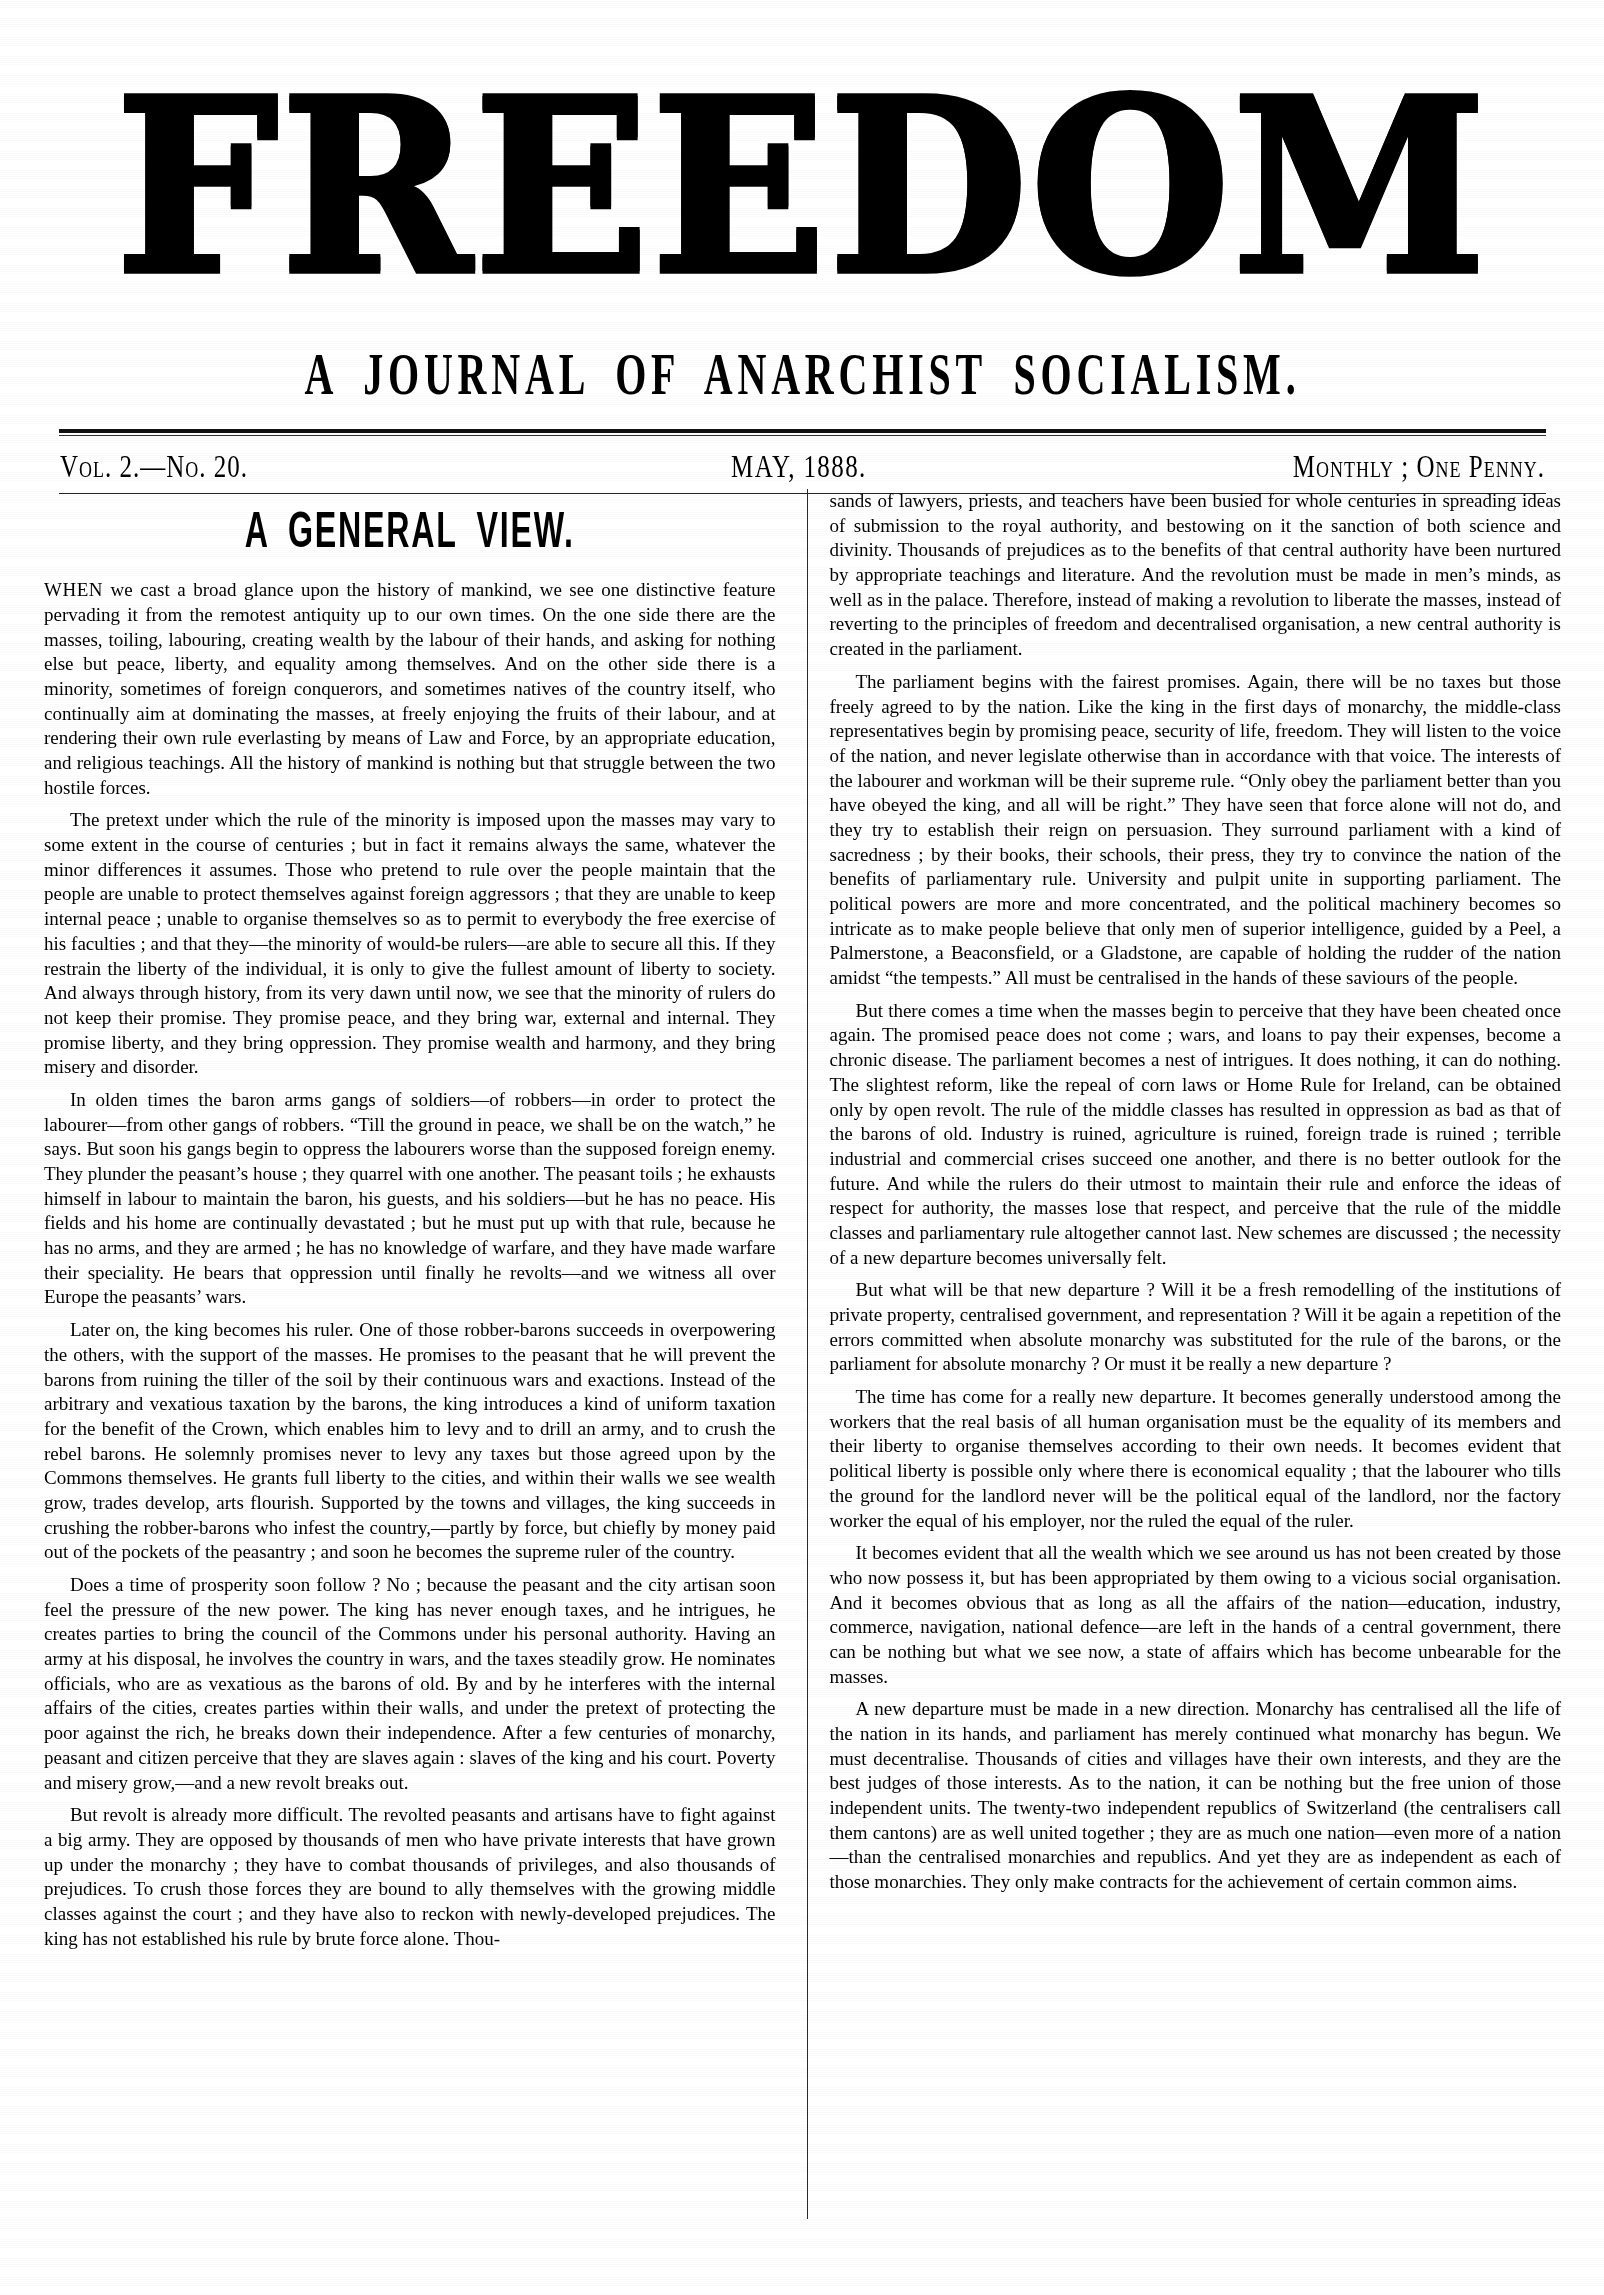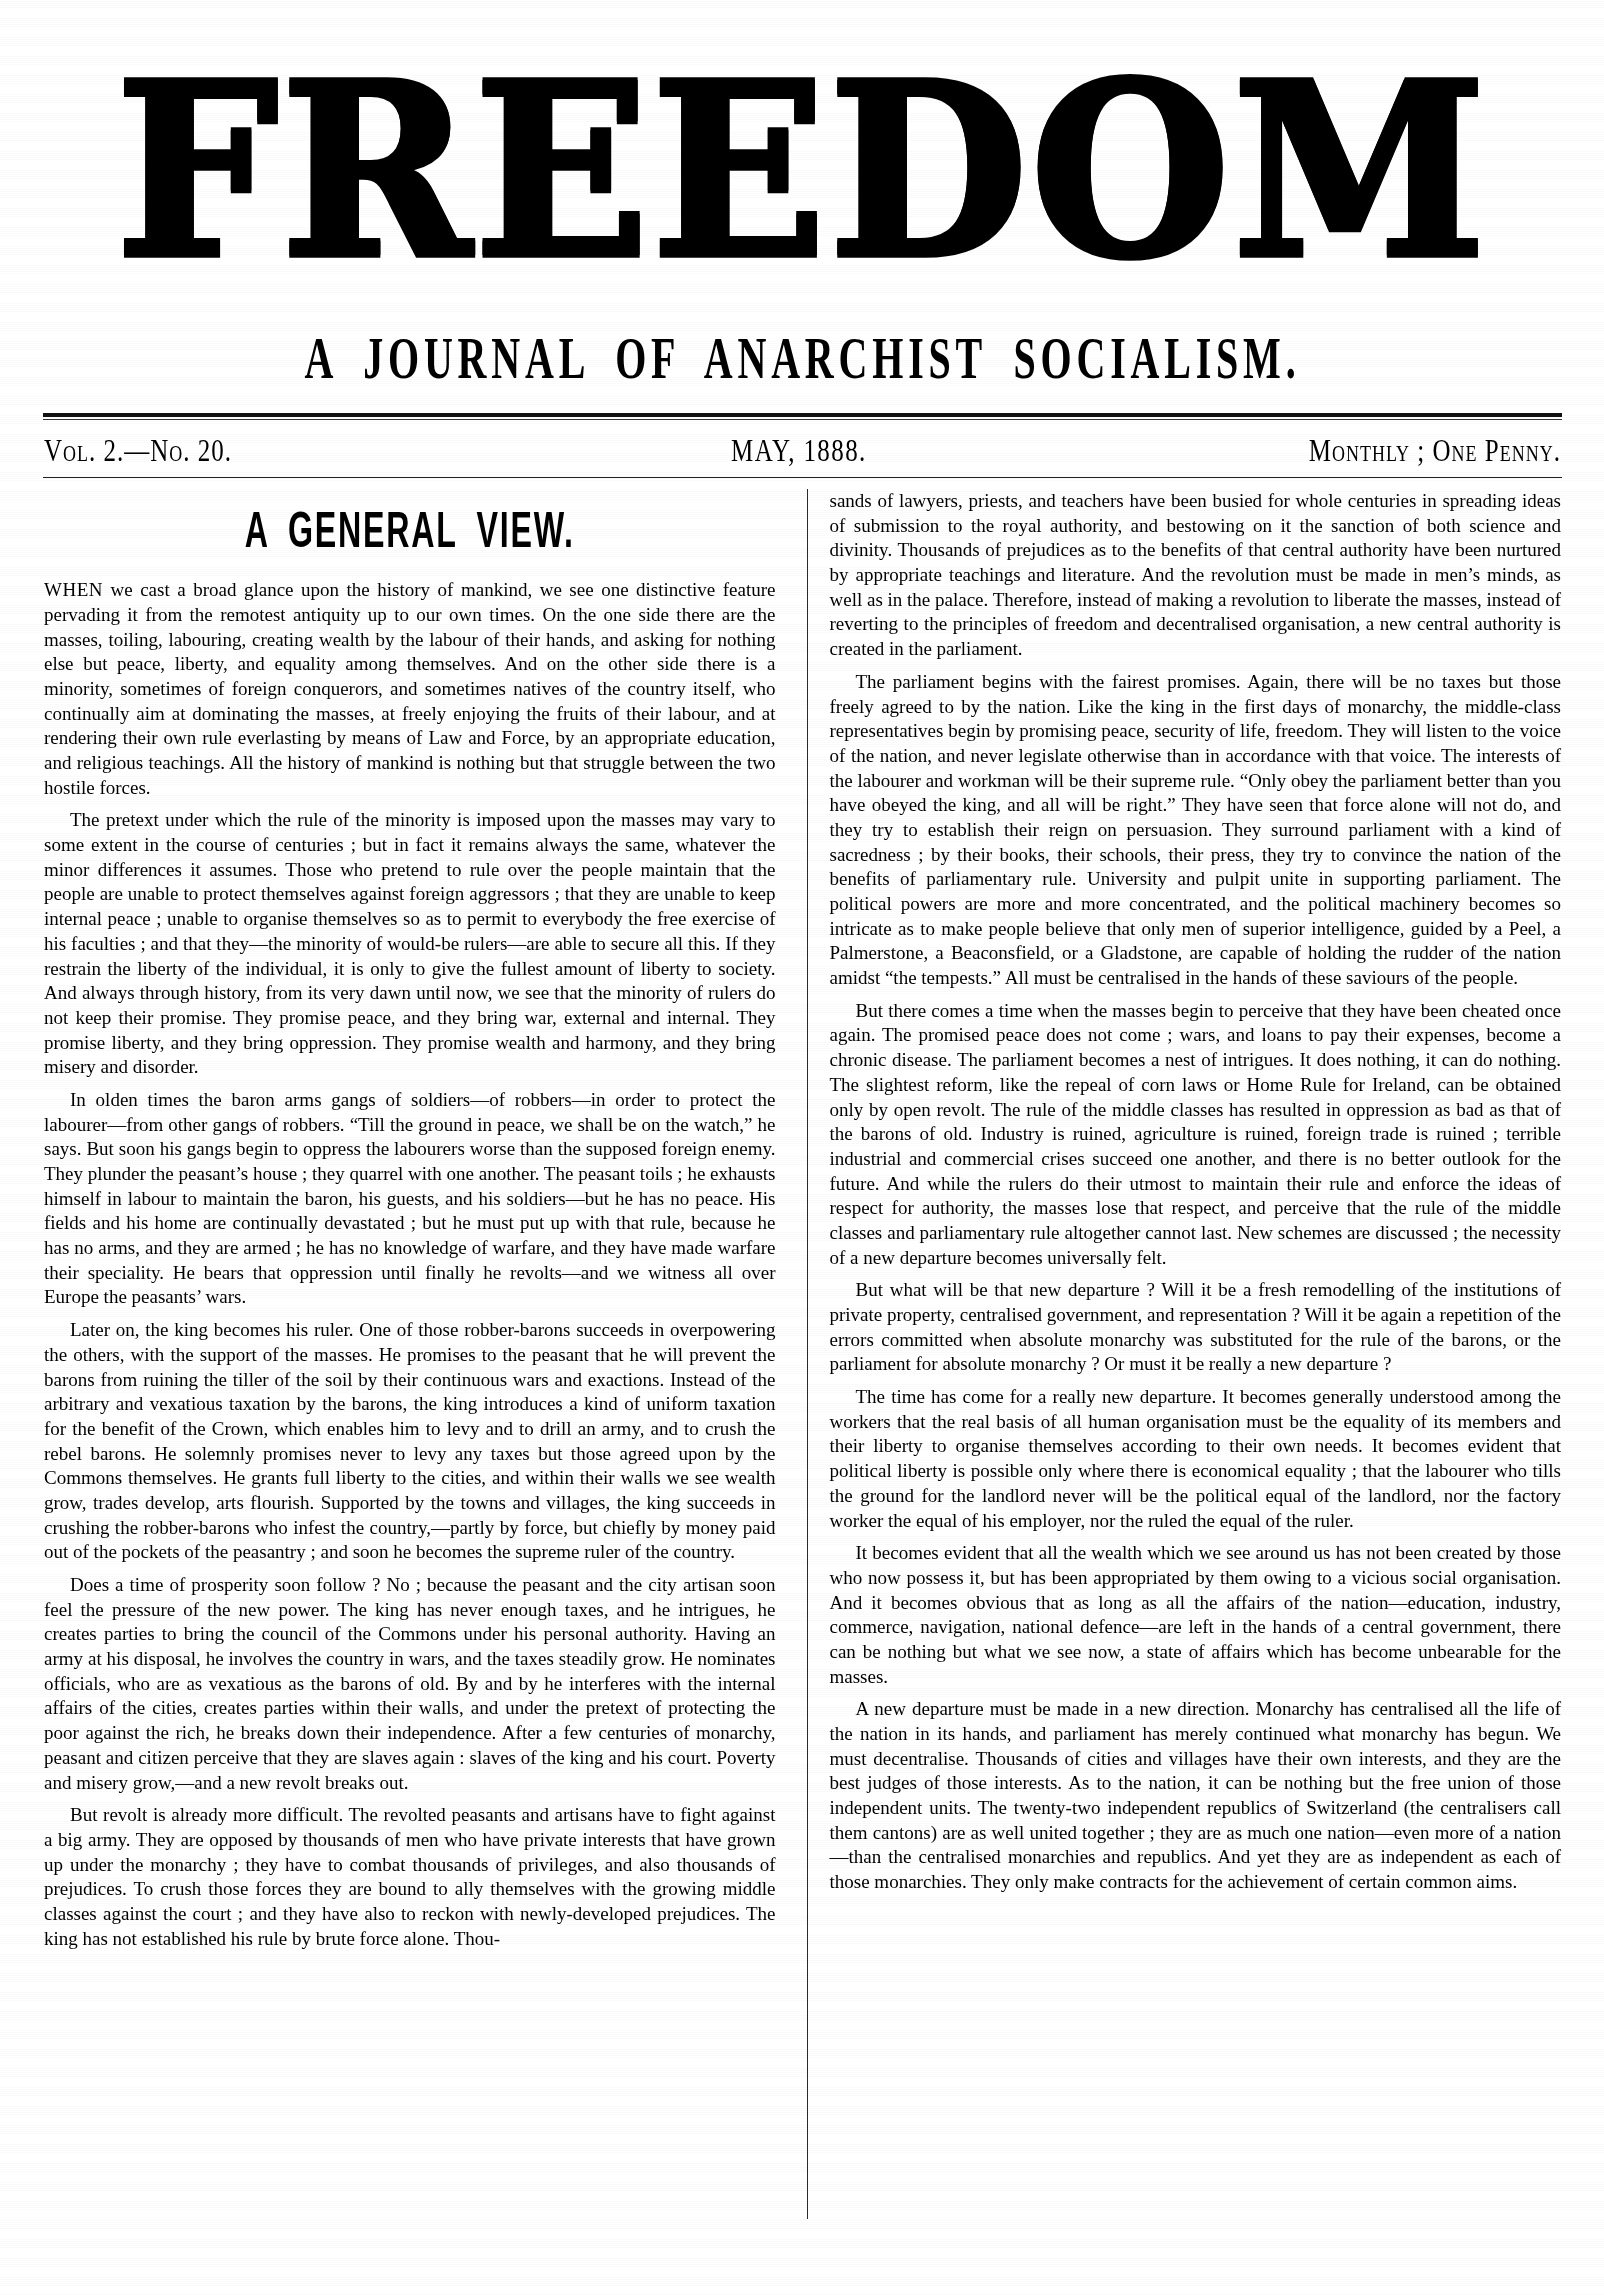--- a/index.html
+++ b/index.html
@@ -13,21 +13,21 @@
     height: 2295px;
     position: relative;
     font-family: "Liberation Serif", "DejaVu Serif", serif;
     color: #000000;
     overflow: hidden;
   }
 
   .page {
     position: absolute;
     inset: 0;
-    padding: 0;
+    padding: 16px;
   }
 
   
   .masthead {
     margin: 57px 43px 0 43px;
     text-align: center;
   }
   .masthead-title {
     font-family: "DejaVu Serif", "Liberation Serif", serif;
     font-weight: 700;

